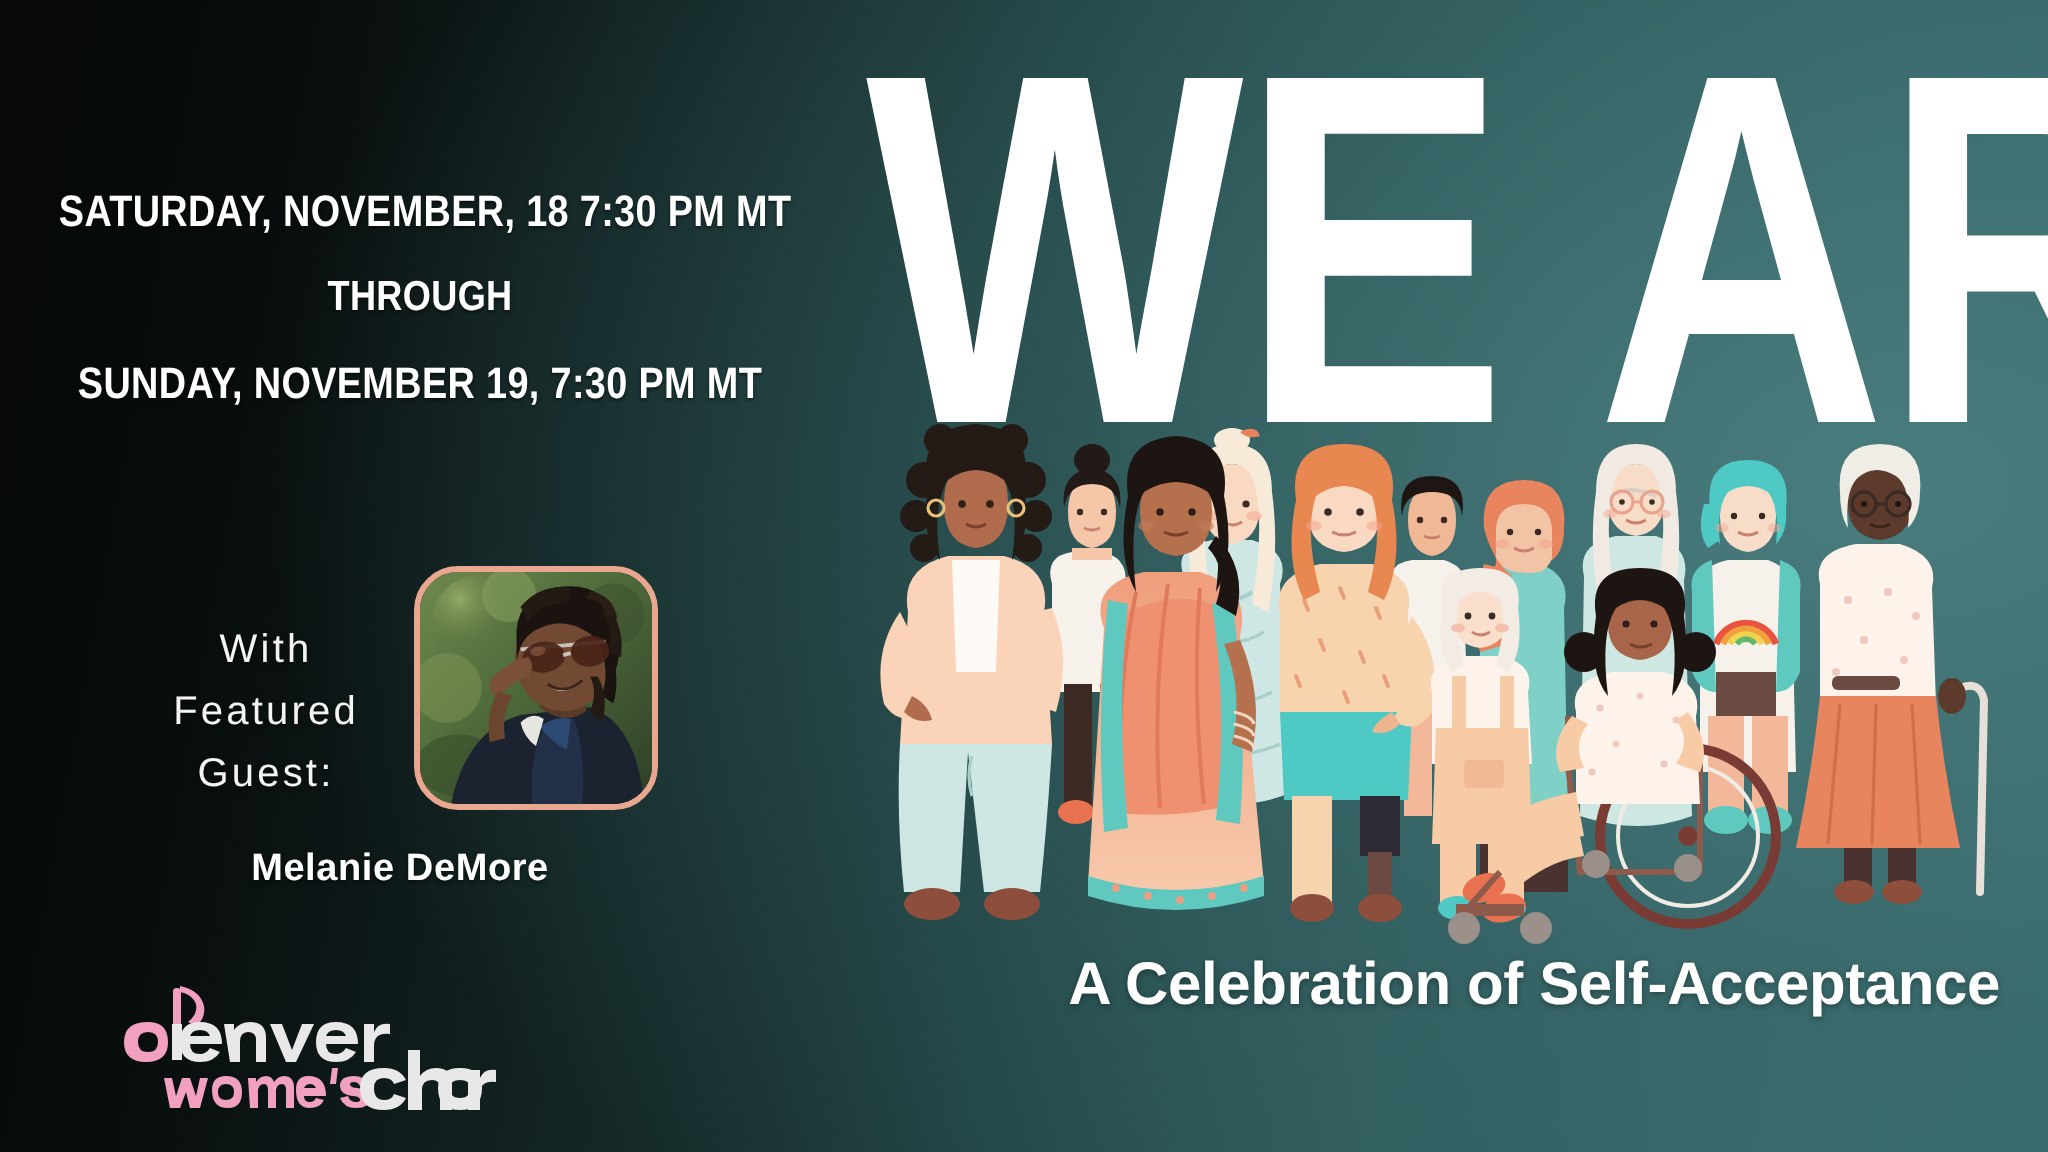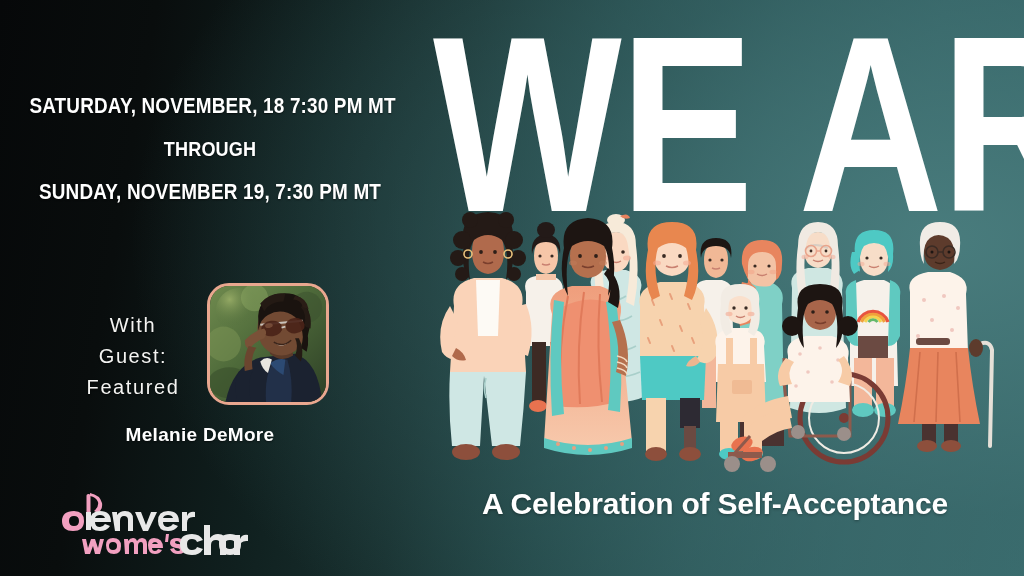--- a/index.html
+++ b/index.html
@@ -101,43 +101,42 @@
   }
   .crowd svg { display:block; width:100%; height:100%; }
 
   .subtitle {
     position:absolute; left:430px; top:476px;
     width:570px;
     color:#ffffff;
     font-size:30px;
     font-weight:700;
     letter-spacing:-0.2px;
-    text-align:center;
+    text-align:right;
     text-shadow:0 1px 3px rgba(0,0,0,0.35);
-    margin-top:11px;
   }
 </style>
 </head>
 <body>
 
 <div id="poster">
 
   <div class="left-panel">
 
     <div class="date-block">
       <div class="date-line">SATURDAY, NOVEMBER, 18 7:30 PM MT</div>
       <div class="date-line mid">THROUGH</div>
       <div class="date-line">SUNDAY, NOVEMBER 19, 7:30 PM MT</div>
     </div>
 
     <div class="guest-row">
       <div class="guest-label">
         <div>With</div>
+        <div>Featured</div>
         <div>Guest:</div>
-        <div>Featured</div>
       </div>
 
       <div class="guest-photo">
         <svg viewBox="0 0 120 120" xmlns="http://www.w3.org/2000/svg">
           <defs>
             <linearGradient id="bgFoliage" x1="0" y1="0" x2="1" y2="1">
               <stop offset="0%" stop-color="#6f8a4e"></stop>
               <stop offset="45%" stop-color="#4e6a3a"></stop>
               <stop offset="100%" stop-color="#2d3f26"></stop>
             </linearGradient>

